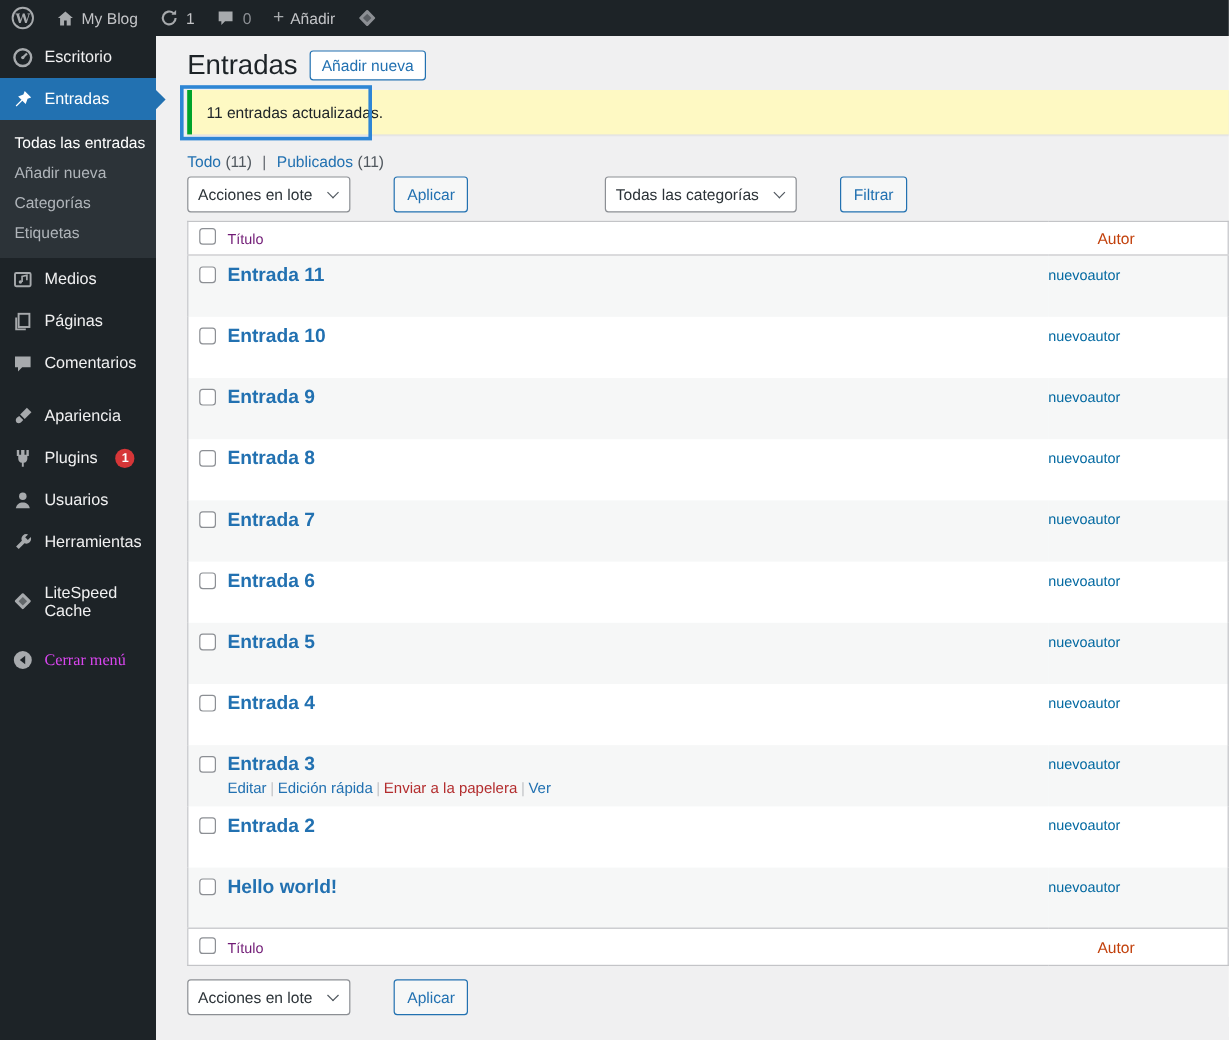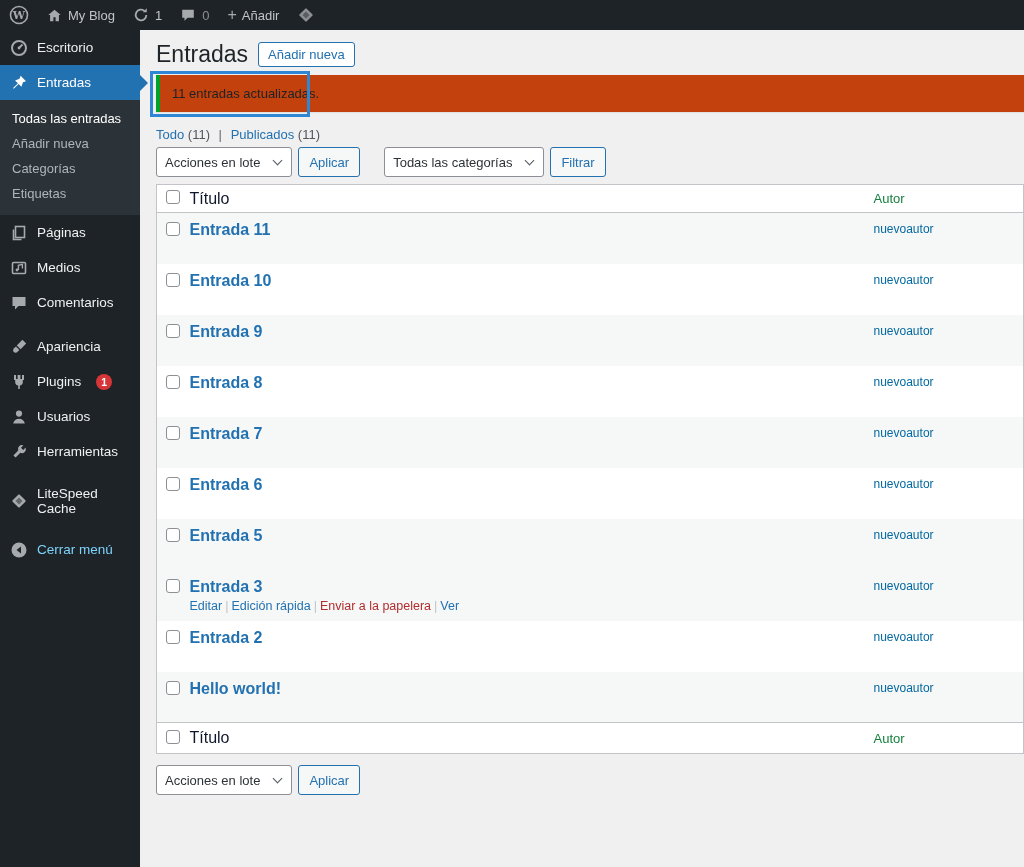--- a/index.html
+++ b/index.html
@@ -15,21 +15,21 @@
     position:absolute; top:0; left:0; right:0; height:30px;
     background:#1d2327; display:flex; align-items:stretch; z-index:60;
     color:#c3c4c7;
   }
   .ab-item { display:flex; align-items:center; gap:6px; padding:0 9px; font-size:13px; color:#c3c4c7; cursor:pointer; }
   .ab-item svg { display:block; }
   .ab-count-dim { color:#8c8f94; }
   .ab-plus { font-size:16px; color:#a7aaad; line-height:1; margin-right:-1px; }
   
   .sidebar {
-    position:absolute; top:30px; left:0; bottom:0; width:140px;
+    position:absolute; top:30px; left:0; bottom:0; width:130px;
     background:#1d2327; z-index:50;
   }
   .menu-item {
     position:relative; display:flex; align-items:center; gap:9px;
     padding:8px 6px 8px 9px; font-size:13.5px; color:#f0f0f1; cursor:pointer;
   }
   .menu-item .micon { width:19px; height:19px; flex:0 0 19px; color:#a7aaad; display:flex; align-items:center; justify-content:center; }
   .menu-item.active { background:#2271b1; color:#fff; font-weight:400; }
   .menu-item.active .micon { color:#fff; }
   .menu-arrow {
@@ -39,42 +39,42 @@
   }
   .submenu { background:#2c3338; padding:6px 0 9px; }
   .submenu-item { padding:5px 4px 5px 12px; font-size:13px; color:#b0b5ba; cursor:pointer; }
   .submenu-item.current { color:#fff; font-weight:normal; }
   .group-gap { height:9px; }
   .plugin-badge {
     display:inline-block; min-width:16px; height:16px; margin-left:6px;
     background:#d63638; color:#fff; border-radius:50%;
     font-size:10.5px; line-height:16px; text-align:center; font-weight:bold;
   }
-  .collapse-item { margin-top:8px; color:#7dd3fc; }
+  .collapse-item { margin-top:8px; color:#d946ef;font-family:Liberation Serif, serif; }
   
   .wrap { position:absolute; top:30px; left:140px; right:0; bottom:0; padding:0 0 0 16px; }
   .page-head { margin-top:10px; display:flex; align-items:center; gap:10px; }
   h1.page-title { font-size:23px; font-weight:400; color:#1d2327; line-height:28px; }
   .page-title-action {
     display:inline-block; padding:4px 9px; border:1px solid #2271b1; border-radius:3px;
     background:#fff; color:#2271b1; font-size:13px; cursor:pointer; text-decoration:none;
   }
   .notice {
-    margin-top:7px; background:#c2410c; border-left:4px solid #00a32a;
+    margin-top:7px; background:#fef9c3; border-left:4px solid #00a32a;
     box-shadow:0 1px 1px rgba(0,0,0,.06); padding:11px 12px; color:#1d2327;
   }
   .annotation-box {
     position:absolute; left:150px; top:71px; width:160px; height:46px;
     border:3px solid #2e86d5; z-index:70; pointer-events:none;
   }
   .subsubsub { margin-top:15px; font-size:13px; color:#646970; }
   .subsubsub a { color:#2271b1; text-decoration:none; cursor:pointer; }
   .subsubsub .count { color:#50575e; }
   .subsubsub .sep { color:#646970; margin:0 5px; }
-  .tablenav { margin-top:5px; display:flex; align-items:flex-end; height:30px; }
+  .tablenav { margin-top:5px; display:flex; align-items:flex-end; height:30px;gap:30px; }
   .tablenav.bottom { margin-top:11px; }
   .select {
     display:inline-flex; align-items:center; height:30px;
     background:#fff; border:1px solid #8c8f94; border-radius:3px;
     padding:0 10px 0 8px; font-size:13px; color:#2c3338; cursor:pointer;
   }
   .select .caret {
     width:7px; height:7px; margin-left:14px; margin-top:-4px;
     border-right:1.5px solid #50575e; border-bottom:1.5px solid #50575e;
     transform:rotate(45deg);
@@ -88,22 +88,22 @@
   
   table.posts {
     margin-top:7px; width:100%; border-collapse:collapse;
     background:#fff; border:1px solid #c3c4c7; table-layout:fixed;
   }
   col.c-cb { width:33px; } col.c-author { width:150px; }
   thead tr { height:28px; border-bottom:1px solid #c3c4c7; }
   tfoot tr { height:31px; border-top:1px solid #c3c4c7; }
   th, td { text-align:left; font-weight:400; vertical-align:top; }
   thead th, tfoot th, thead td, tfoot td { vertical-align:middle; }
-  thead a, tfoot a { color:#0f172a; text-decoration:none; font-size:16px; cursor:pointer; }
-  .author-head { color:#15803d; font-size:13px; }
+  thead a, tfoot a { color:#701a75; text-decoration:none; font-size:12px; cursor:pointer; }
+  .author-head { color:#c2410c; font-size:13px;margin-left:41px; }
   tbody tr { height:51px; }
   tbody tr.alt { background:#f6f7f7; }
   .cb {
     display:inline-block; width:14px; height:14px; margin:0 0 0 9px;
     background:#fff; border:1px solid #8c8f94; border-radius:3px; cursor:pointer;
   }
   tbody .cb { margin-top:9px; }
   thead .cb, tfoot .cb { margin-top:0; }
   td.title-cell { padding:8px 10px 0 0; }
   a.row-title { color:#2271b1; font-weight:bold; font-size:16px; text-decoration:none; cursor:pointer; }
@@ -193,35 +193,35 @@
   <div class="submenu">
     <div class="submenu-item current">Todas las entradas</div>
     <div class="submenu-item">Añadir nueva</div>
     <div class="submenu-item">Categorías</div>
     <div class="submenu-item">Etiquetas</div>
   </div>
 
   <div class="menu-item">
     <span class="micon">
       <svg width="18" height="18" viewBox="0 0 18 18">
-          <rect x="5.5" y="2.5" width="9" height="11" fill="none" stroke="currentColor" stroke-width="1.6"></rect>
-          <path d="M3.5 5.5v10h8" fill="none" stroke="currentColor" stroke-width="1.6"></path>
-        </svg>
-    </span>
-    <span>Páginas</span>
-  </div>
-  <div class="menu-item">
-    <span class="micon">
-      <svg width="18" height="18" viewBox="0 0 18 18">
           <rect x="2.5" y="3.5" width="13" height="11" rx="1" fill="none" stroke="currentColor" stroke-width="1.6"></rect>
           <circle cx="7" cy="11" r="1.4" fill="currentColor"></circle>
           <path d="M8.4 11V6.4l4-1V9.6" fill="none" stroke="currentColor" stroke-width="1.4"></path>
         </svg>
     </span>
     <span>Medios</span>
+  </div>
+  <div class="menu-item">
+    <span class="micon">
+      <svg width="18" height="18" viewBox="0 0 18 18">
+          <rect x="5.5" y="2.5" width="9" height="11" fill="none" stroke="currentColor" stroke-width="1.6"></rect>
+          <path d="M3.5 5.5v10h8" fill="none" stroke="currentColor" stroke-width="1.6"></path>
+        </svg>
+    </span>
+    <span>Páginas</span>
   </div>
   <div class="menu-item">
     <span class="micon">
       <svg width="18" height="18" viewBox="0 0 18 18" fill="currentColor">
           <path d="M2.5 3h13v9h-7l-3.5 3.5V12h-2.5z"></path>
         </svg>
     </span>
     <span>Comentarios</span>
   </div>
 
@@ -383,20 +383,28 @@
     <td class="author-cell"><a>nuevoautor</a></td>
   </tr>
         <tr class="alt">
     <td><span class="cb"></span></td>
     <td class="title-cell">
       <a class="row-title">Entrada 5</a>
       <div class="row-actions"></div>
     </td>
     <td class="author-cell"><a>nuevoautor</a></td>
   </tr>
+        <tr>
+    <td><span class="cb"></span></td>
+    <td class="title-cell">
+      <a class="row-title">Entrada 4</a>
+      <div class="row-actions"></div>
+    </td>
+    <td class="author-cell"><a>nuevoautor</a></td>
+  </tr>
         <tr class="alt">
     <td><span class="cb"></span></td>
     <td class="title-cell">
       <a class="row-title">Entrada 3</a>
       <div class="row-actions"><a class="edit">Editar</a><span class="sep">|</span><a class="quick-edit">Edición rápida</a><span class="sep">|</span><a class="trash">Enviar a la papelera</a><span class="sep">|</span><a class="view">Ver</a></div>
     </td>
     <td class="author-cell"><a>nuevoautor</a></td>
   </tr>
         <tr>
     <td><span class="cb"></span></td>

